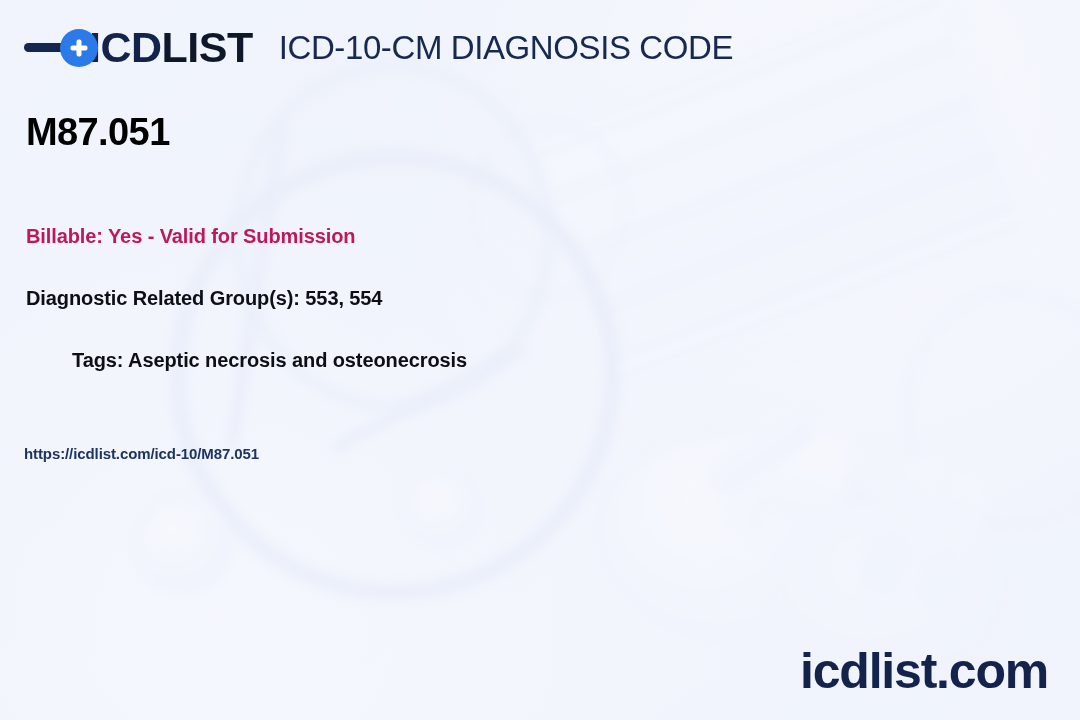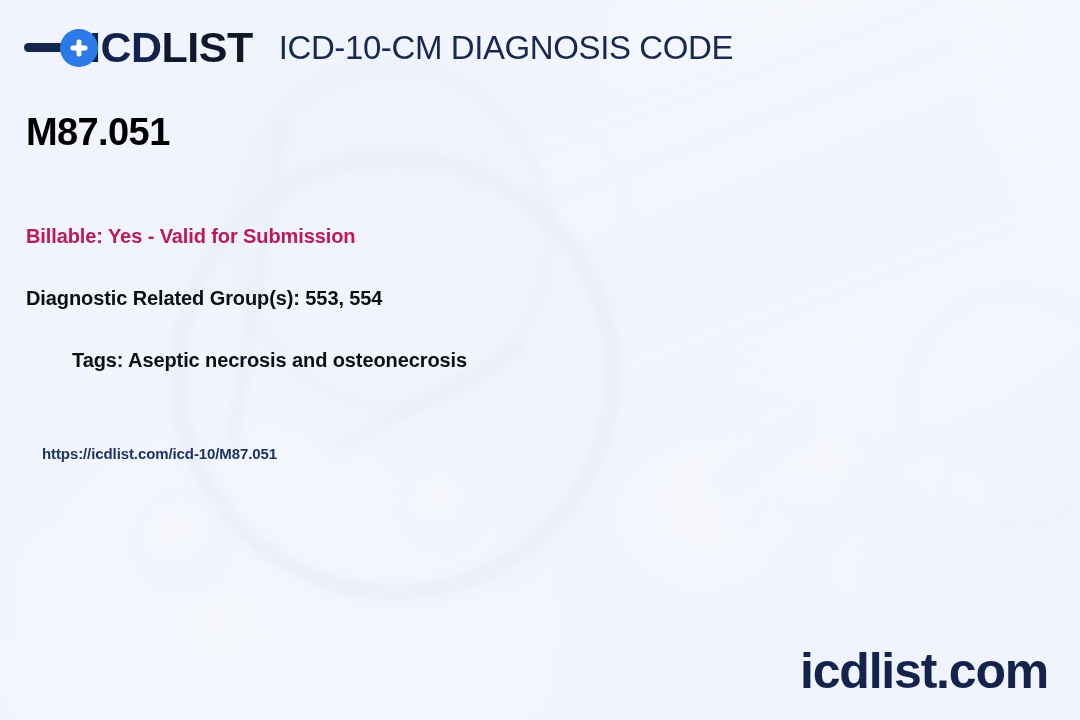--- a/index.html
+++ b/index.html
@@ -249,21 +249,21 @@
     top: 348px;
     font-size: 20px;
     font-weight: 700;
     color: #0d0f14;
     letter-spacing: -0.1px;
     line-height: 1.2;
     margin-left: 46px;
   }
   #url {
     position: absolute;
-    left: 42px;
+    left: 24px;
     top: 445px;
     font-size: 15px;
     font-weight: 700;
     color: #1d3461;
     letter-spacing: -0.1px;
     line-height: 1.2;
   }
   #brand {
     position: absolute;
     right: 32px;

